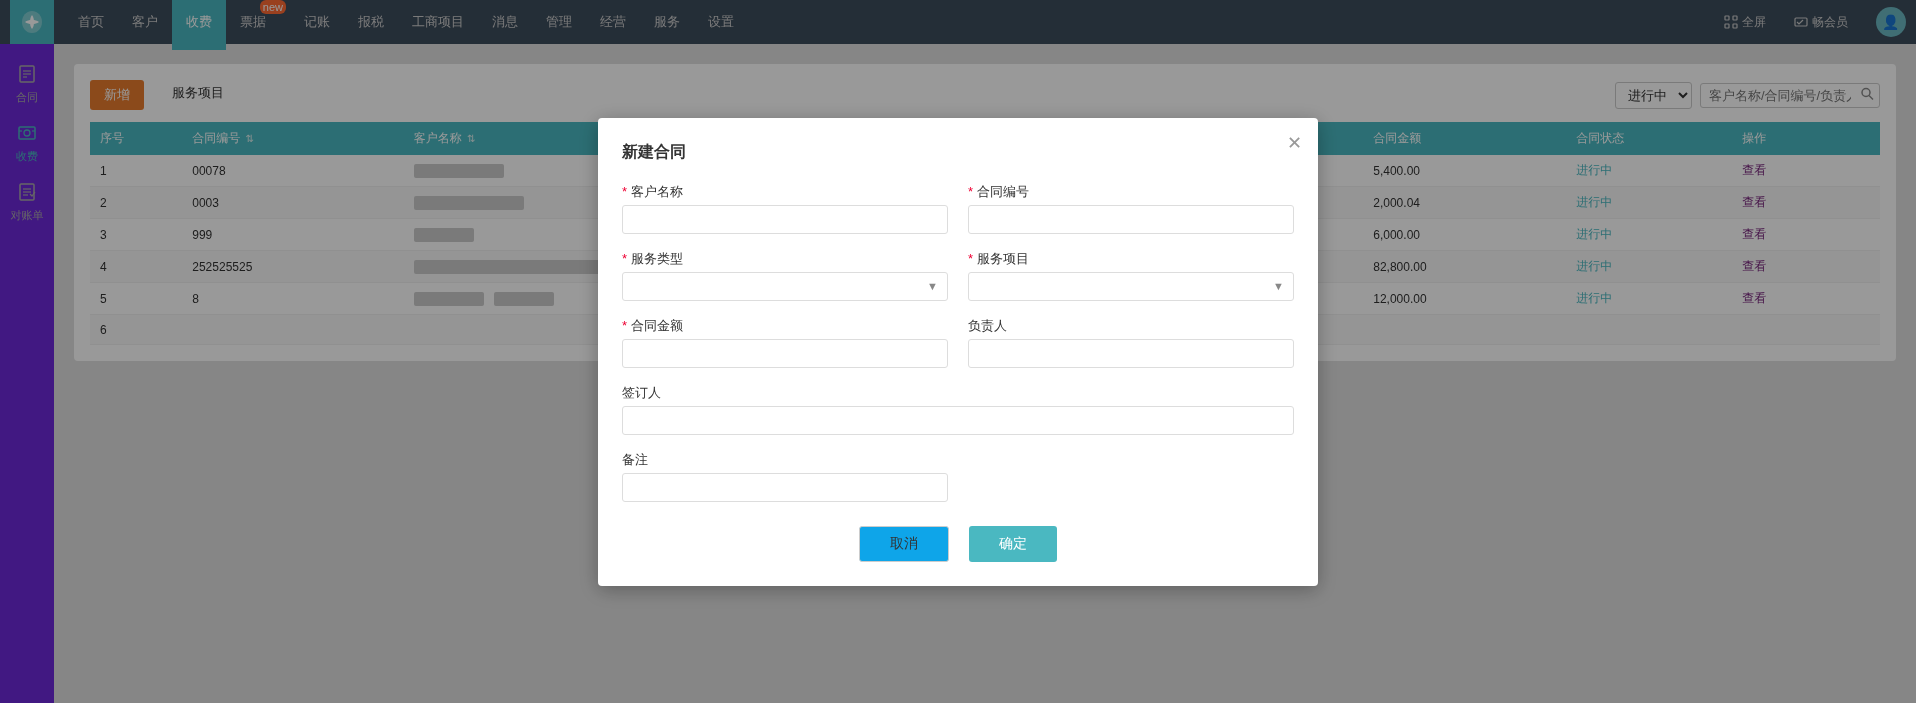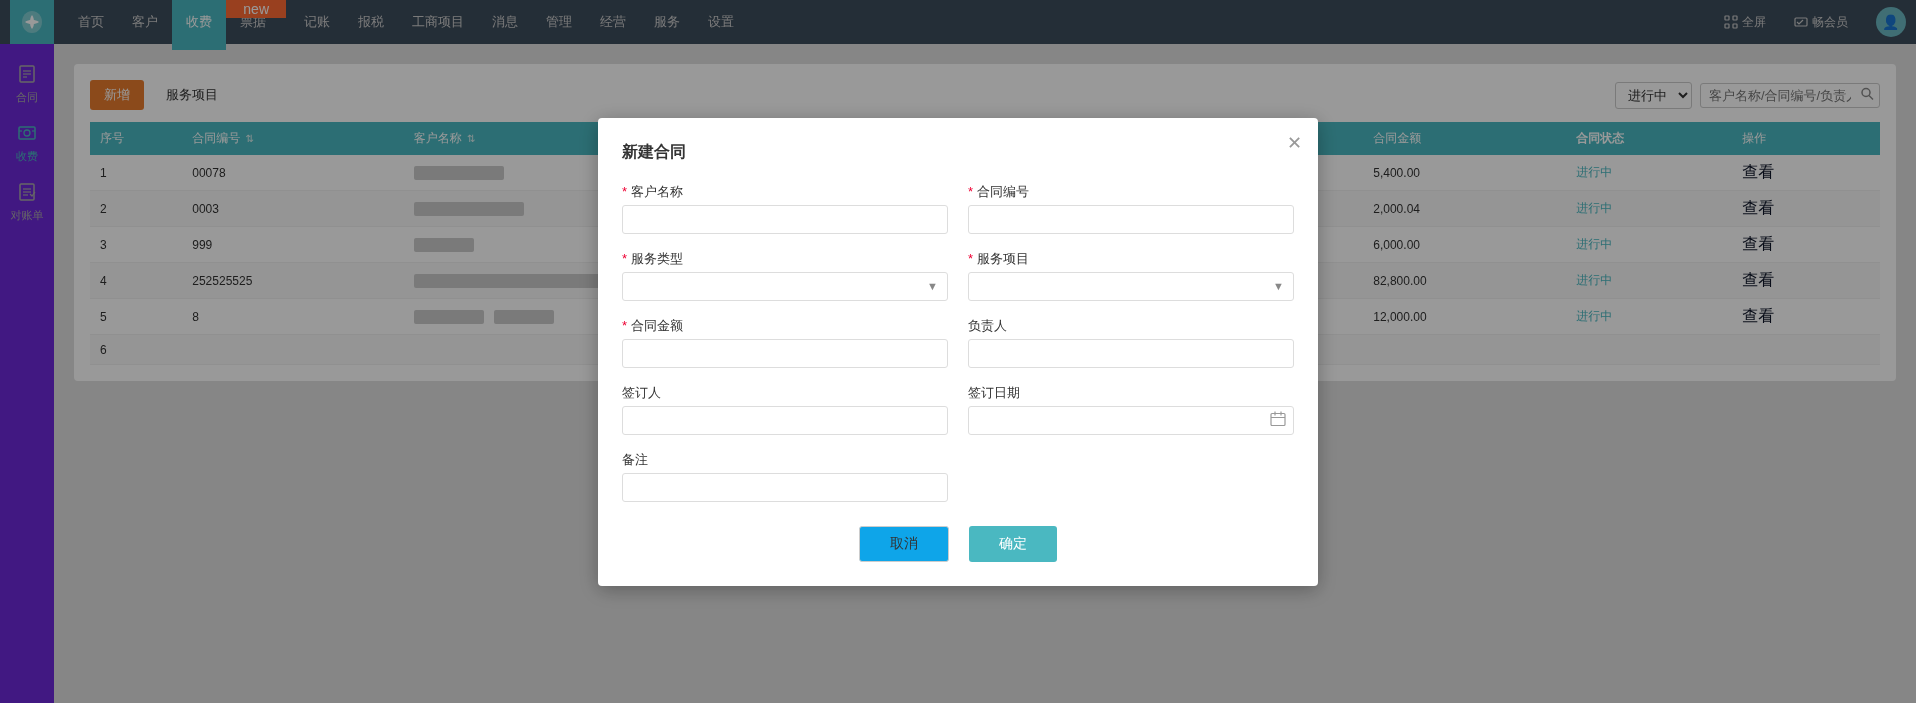--- a/index.html
+++ b/index.html
@@ -34,23 +34,23 @@
       cursor: pointer;
       font-size: 13px;
       position: relative;
     }
     .nav-item.active { background: #4ab8c1; color: #fff; }
     .nav-item .new-badge {
       position: absolute;
       top: 6px; right: 4px;
       background: #ff6b35;
       color: #fff;
-      font-size: 14px;
-      padding: 1px 17px;
-      border-radius: 0;
+      font-size: 11px;
+      padding: 1px 3px;
+      border-radius: 6px;
     }
     .top-nav-right {
       display: flex; align-items: center; gap: 28px; color: #ccc; font-size: 12px;
     }
     .top-nav-right .btn-fullscreen, .top-nav-right .btn-vip {
       display: flex; align-items: center; gap: 4px; cursor: pointer; color: #ccc;
     }
     .avatar-circle {
       width: 30px; height: 30px; border-radius: 50%;
       background: #6bb8c1;
@@ -95,21 +95,21 @@
     }
 
     
     .table-area {
       background: #fff;
       border-radius: 4px;
       padding: 16px;
       position: relative;
     }
     .table-toolbar {
-      display: flex; align-items: center; gap: 14px; margin-bottom: 12px;
+      display: flex; gap: 20px; margin-bottom: 12px;
     }
     .btn-new {
       background: #e87c2e;
       color: #fff;
       border: none;
       padding: 6px 14px;
       border-radius: 3px;
       cursor: pointer;
       font-size: 13px;
     }
@@ -149,21 +149,21 @@
       font-size: 12px;
       border-bottom: 1px solid #f0f0f0;
       color: #333;
     }
     .data-table tr:nth-child(even) td { background: #f9f9f9; }
     .sort-icon { font-size: 10px; color: #e0f0f0; margin-left: 2px; }
     .status-badge {
       color: #4ab8c1; font-size: 12px;
     }
     .btn-view {
-      color: #0f172a; background: none; border: none; cursor: pointer; font-size: 16px;
+      color: #701a75; background: none; border: none; cursor: pointer; font-size: 12px;
     }
     .blurred-text {
       display: inline-block;
       background: #ccc;
       border-radius: 2px;
       color: transparent;
       font-size: 12px;
       height: 14px;
     }
 
@@ -389,21 +389,21 @@
           </th>
           <th style="width:110px;">
             <span>服务项目</span>
             <span class="sort-icon">⇅</span>
           </th>
           <th style="width:130px;">
             <span>服务期限起止</span>
             <span class="sort-icon">⇅</span>
           </th>
           <th style="width:110px;">合同金额</th>
-          <th style="width:90px;font-weight:bold;">合同状态</th>
+          <th style="width:90px;">合同状态</th>
           <th style="width:80px;">操作</th>
         </tr>
       </thead>
       <tbody>
         <tr>
           <td>1</td>
           <td>00078</td>
           <td><span class="blurred-text" style="width:90px;">&nbsp;&nbsp;&nbsp;&nbsp;&nbsp;&nbsp;&nbsp;&nbsp;&nbsp;&nbsp;&nbsp;&nbsp;&nbsp;&nbsp;&nbsp;&nbsp;</span></td>
           <td>小规模记账</td>
           <td>202305-202404</td>
@@ -529,36 +529,20 @@
       </div>
     </div>
 
     <div class="form-row">
       <div class="form-group">
         <label class="form-label">
           <span>签订人</span>
         </label>
         <input type="text" class="form-input" style="">
       </div>
-      <div class="form-group">
-        <label class="form-label">
-          <span>签订日期</span>
-        </label>
-        <div class="date-wrap">
-          <input type="text" class="form-input" style="padding-right: 30px;">
-          <span class="cal-icon">
-            <svg width="16" height="16" viewBox="0 0 16 16" fill="none">
-              <rect x="1" y="3" width="14" height="12" rx="1" stroke="#999" stroke-width="1.2"></rect>
-              <line x1="5" y1="1" x2="5" y2="5" stroke="#999" stroke-width="1.2"></line>
-              <line x1="11" y1="1" x2="11" y2="5" stroke="#999" stroke-width="1.2"></line>
-              <line x1="1" y1="7" x2="15" y2="7" stroke="#999" stroke-width="1.2"></line>
-            </svg>
-          </span>
-        </div>
-      </div>
     </div>
 
     <div class="form-row">
       <div class="form-group" style="flex:0 0 calc(50% - 10px);">
         <label class="form-label">
           <span>备注</span>
         </label>
         <input type="text" class="form-input" style="">
       </div>
       <div class="form-group"></div>

